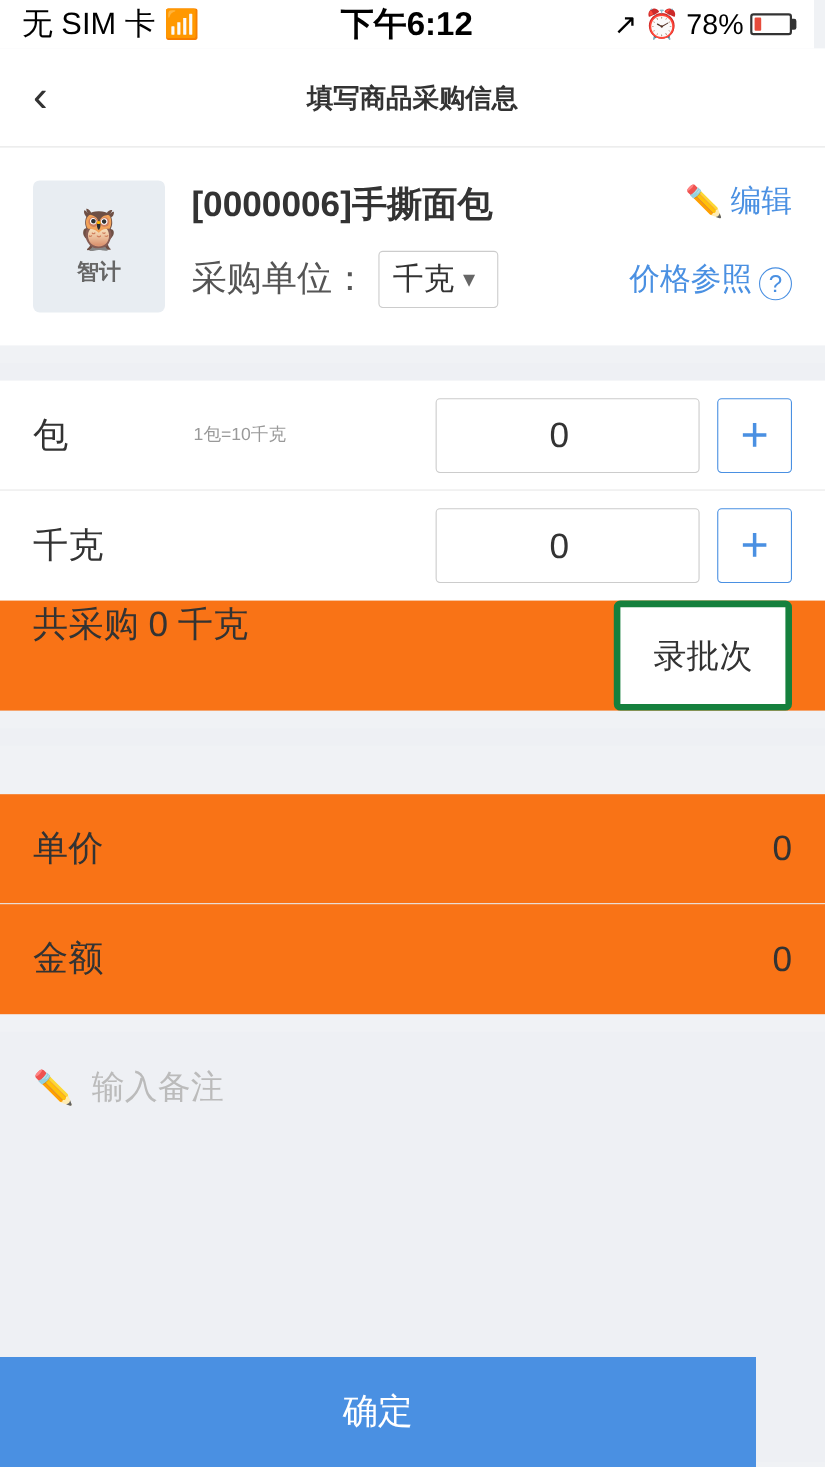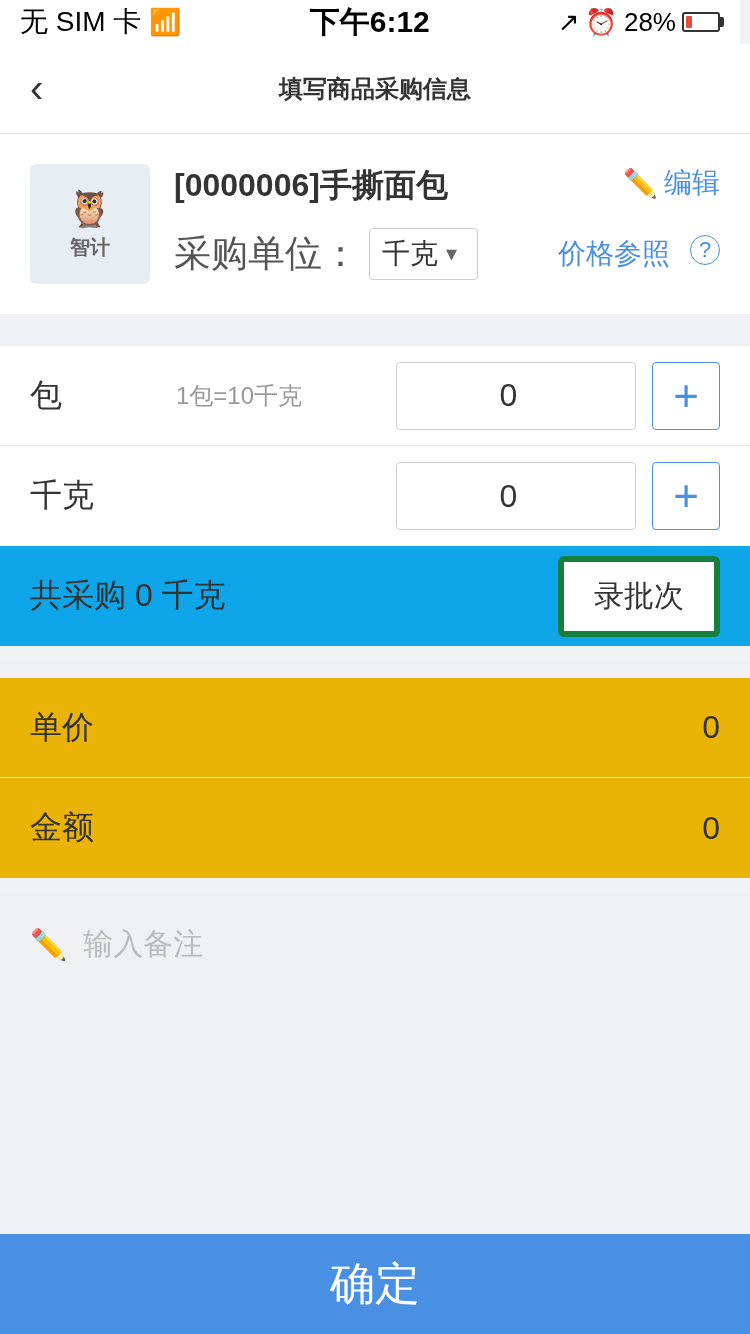--- a/index.html
+++ b/index.html
@@ -101,38 +101,38 @@
       color: #4a90e2;
       font-size: 28px;
       display: flex; align-items: center; gap: 6px;
       cursor: pointer;
     }
     .purchase-unit-row {
       display: flex;
       align-items: center;
       justify-content: space-between;
     }
-    .unit-label { font-size: 37px; color: #555; }
+    .unit-label { font-size: 32px; color: #555; }
     .unit-select {
       border: 1px solid #ccc;
       border-radius: 4px;
       padding: 6px 20px 6px 12px;
       font-size: 28px;
       color: #333;
       background: #fff;
       display: inline-flex;
       align-items: center;
       gap: 8px;
       cursor: pointer;
       margin-left: 10px;
     }
     .price-ref {
       color: #4a90e2;
       font-size: 28px;
-      display: flex; align-items: flex-start; gap: 20px;
+      display: flex; align-items: flex-end; gap: 6px;
       cursor: pointer;
     }
 
     
     .divider-section {
       height: 16px;
       background: #eef0f4;
     }
 
     
@@ -146,21 +146,21 @@
       height: 100px;
       border-bottom: 1px solid #e8e8e8;
     }
     .input-row:last-child { border-bottom: none; }
     .input-label {
       font-size: 32px;
       color: #333;
       min-width: 140px;
     }
     .input-sublabel {
-      font-size: 24px;
+      font-size: 16px;
       color: #999;
       margin-left: 6px;
     }
     .input-field-wrap {
       flex: 1;
       display: flex;
       align-items: center;
       justify-content: flex-end;
       gap: 16px;
     }
@@ -185,46 +185,46 @@
       font-size: 44px;
       display: flex;
       align-items: center;
       justify-content: center;
       cursor: pointer;
       line-height: 1;
     }
 
     
     .summary-section {
-      background: #0ea5e9;
+      background: #f97316;
       padding: 0 30px;
       height: 100px;
       display: flex;
-      align-items: center;
       justify-content: space-between;
       margin-bottom: 16px;
     }
     .summary-text {
       font-size: 32px;
       color: #333;
     }
     .batch-btn {
       border: 6px solid #15803d;
       border-radius: 6px;
       padding: 14px 30px;
       color: #333;
       font-size: 30px;
       background: #fff;
       cursor: pointer;
     }
 
     
     .info-section {
-      background: #eab308;
+      background: #f97316;
       margin-bottom: 16px;
+      margin-top: 44px;
     }
     .info-row {
       display: flex;
       align-items: center;
       justify-content: space-between;
       padding: 0 30px;
       height: 100px;
       border-bottom: 1px solid #e8e8e8;
     }
     .info-row:last-child { border-bottom: none; }
@@ -254,25 +254,25 @@
       background: #eef0f4;
       flex: 1;
       min-height: 200px;
     }
 
     
     .confirm-btn {
       position: fixed;
       bottom: 0;
       left: 0;
-      width: 750px;
+      width: 687px;
       height: 100px;
       background: #4a90e2;
       color: #fff;
-      font-size: 45px;
+      font-size: 32px;
       font-weight: 500;
       border: none;
       cursor: pointer;
       display: flex;
       align-items: center;
       justify-content: center;
     }
 
     .wifi-icon { font-size: 26px; }
     .question-circle { 
@@ -287,21 +287,21 @@
 
 <div class="status-bar">
   <div class="status-left">
     <span>无 SIM 卡</span>
     <span class="wifi-icon">📶</span>
   </div>
   <div class="status-center">下午6:12</div>
   <div class="status-right">
     <span>↗</span>
     <span>⏰</span>
-    <span>28%</span>
+    <span>78%</span>
     <span class="battery-icon">
       <span class="battery-fill"></span>
     </span>
   </div>
 </div>
 
 <div class="nav-bar">
   <span class="nav-back">‹</span>
   <span class="nav-title">填写商品采购信息</span>
 </div>

